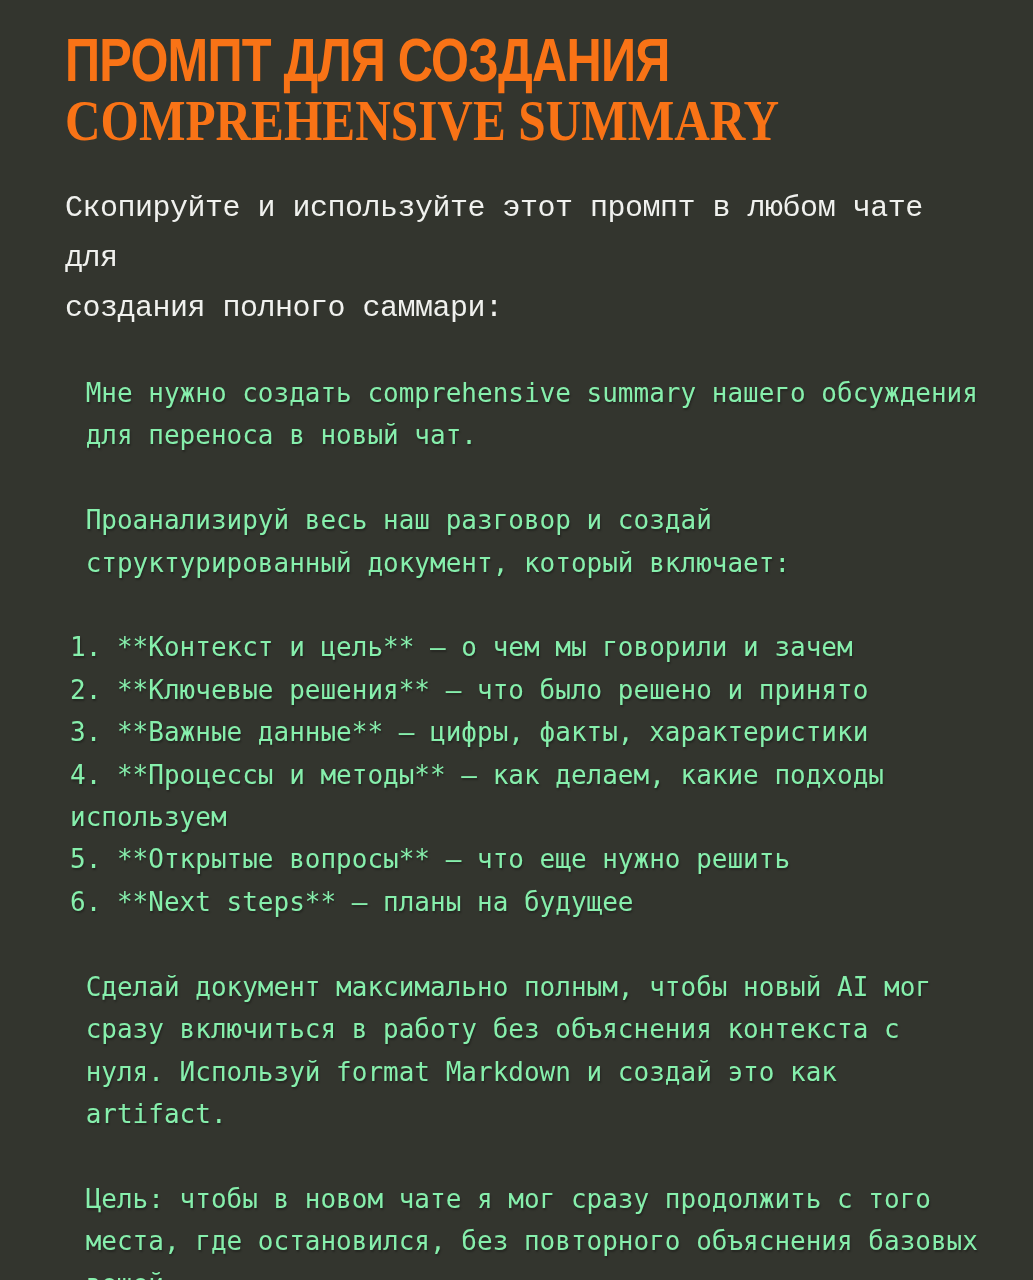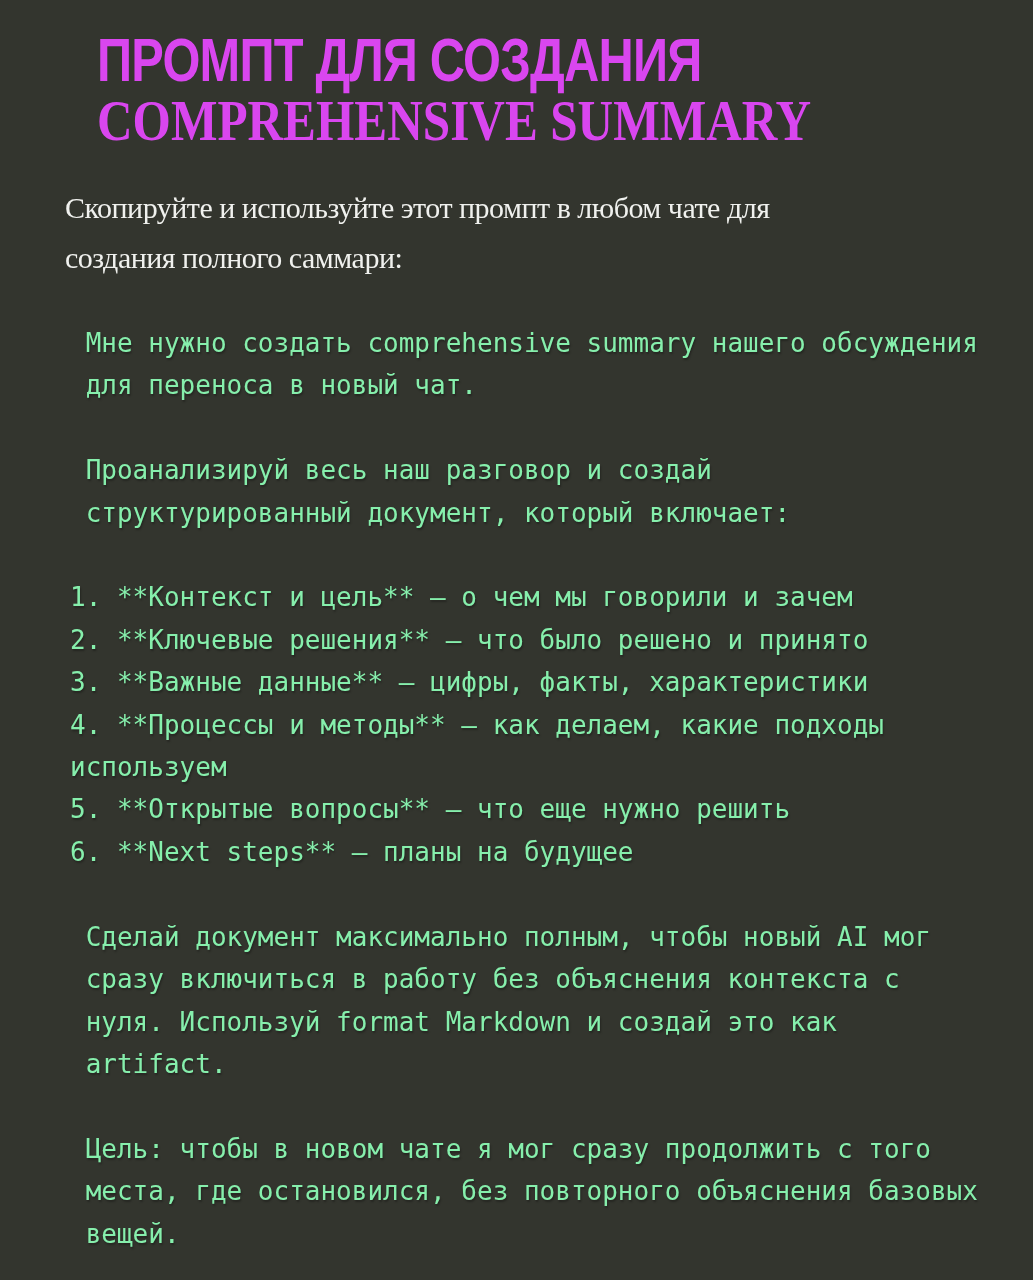--- a/index.html
+++ b/index.html
@@ -15,22 +15,21 @@
     font-family: "Liberation Sans", sans-serif;
   }
 
   .page {
     width: 1033px;
     height: 1280px;
     padding: 28px 55px 0 65px;
   }
 
   .page-title {
-    color: #d946ef;
-    margin-left: 32px;
+    color: #f97316;
   }
 
   .title-line-ru {
     display: inline-block;
     font-family: "Liberation Sans", sans-serif;
     font-weight: 700;
     font-size: 61px;
     line-height: 64px;
     letter-spacing: -1px;
     transform: scaleX(0.80);
@@ -44,21 +43,21 @@
     font-weight: 700;
     font-size: 56px;
     line-height: 58px;
     transform: scaleX(0.88);
     transform-origin: 0 50%;
     white-space: nowrap;
   }
 
   .subtitle {
     margin-top: 33px;
-    font-family: Liberation Serif, serif;
+    font-family: Liberation Mono, monospace;
     font-size: 30px;
     line-height: 50px;
     font-weight: 400;
     letter-spacing: -0.5px;
     color: #f0f1ee;
     white-space: pre-line;
   }
 
   .code-block {
     margin: 39px 0 0 5px;

